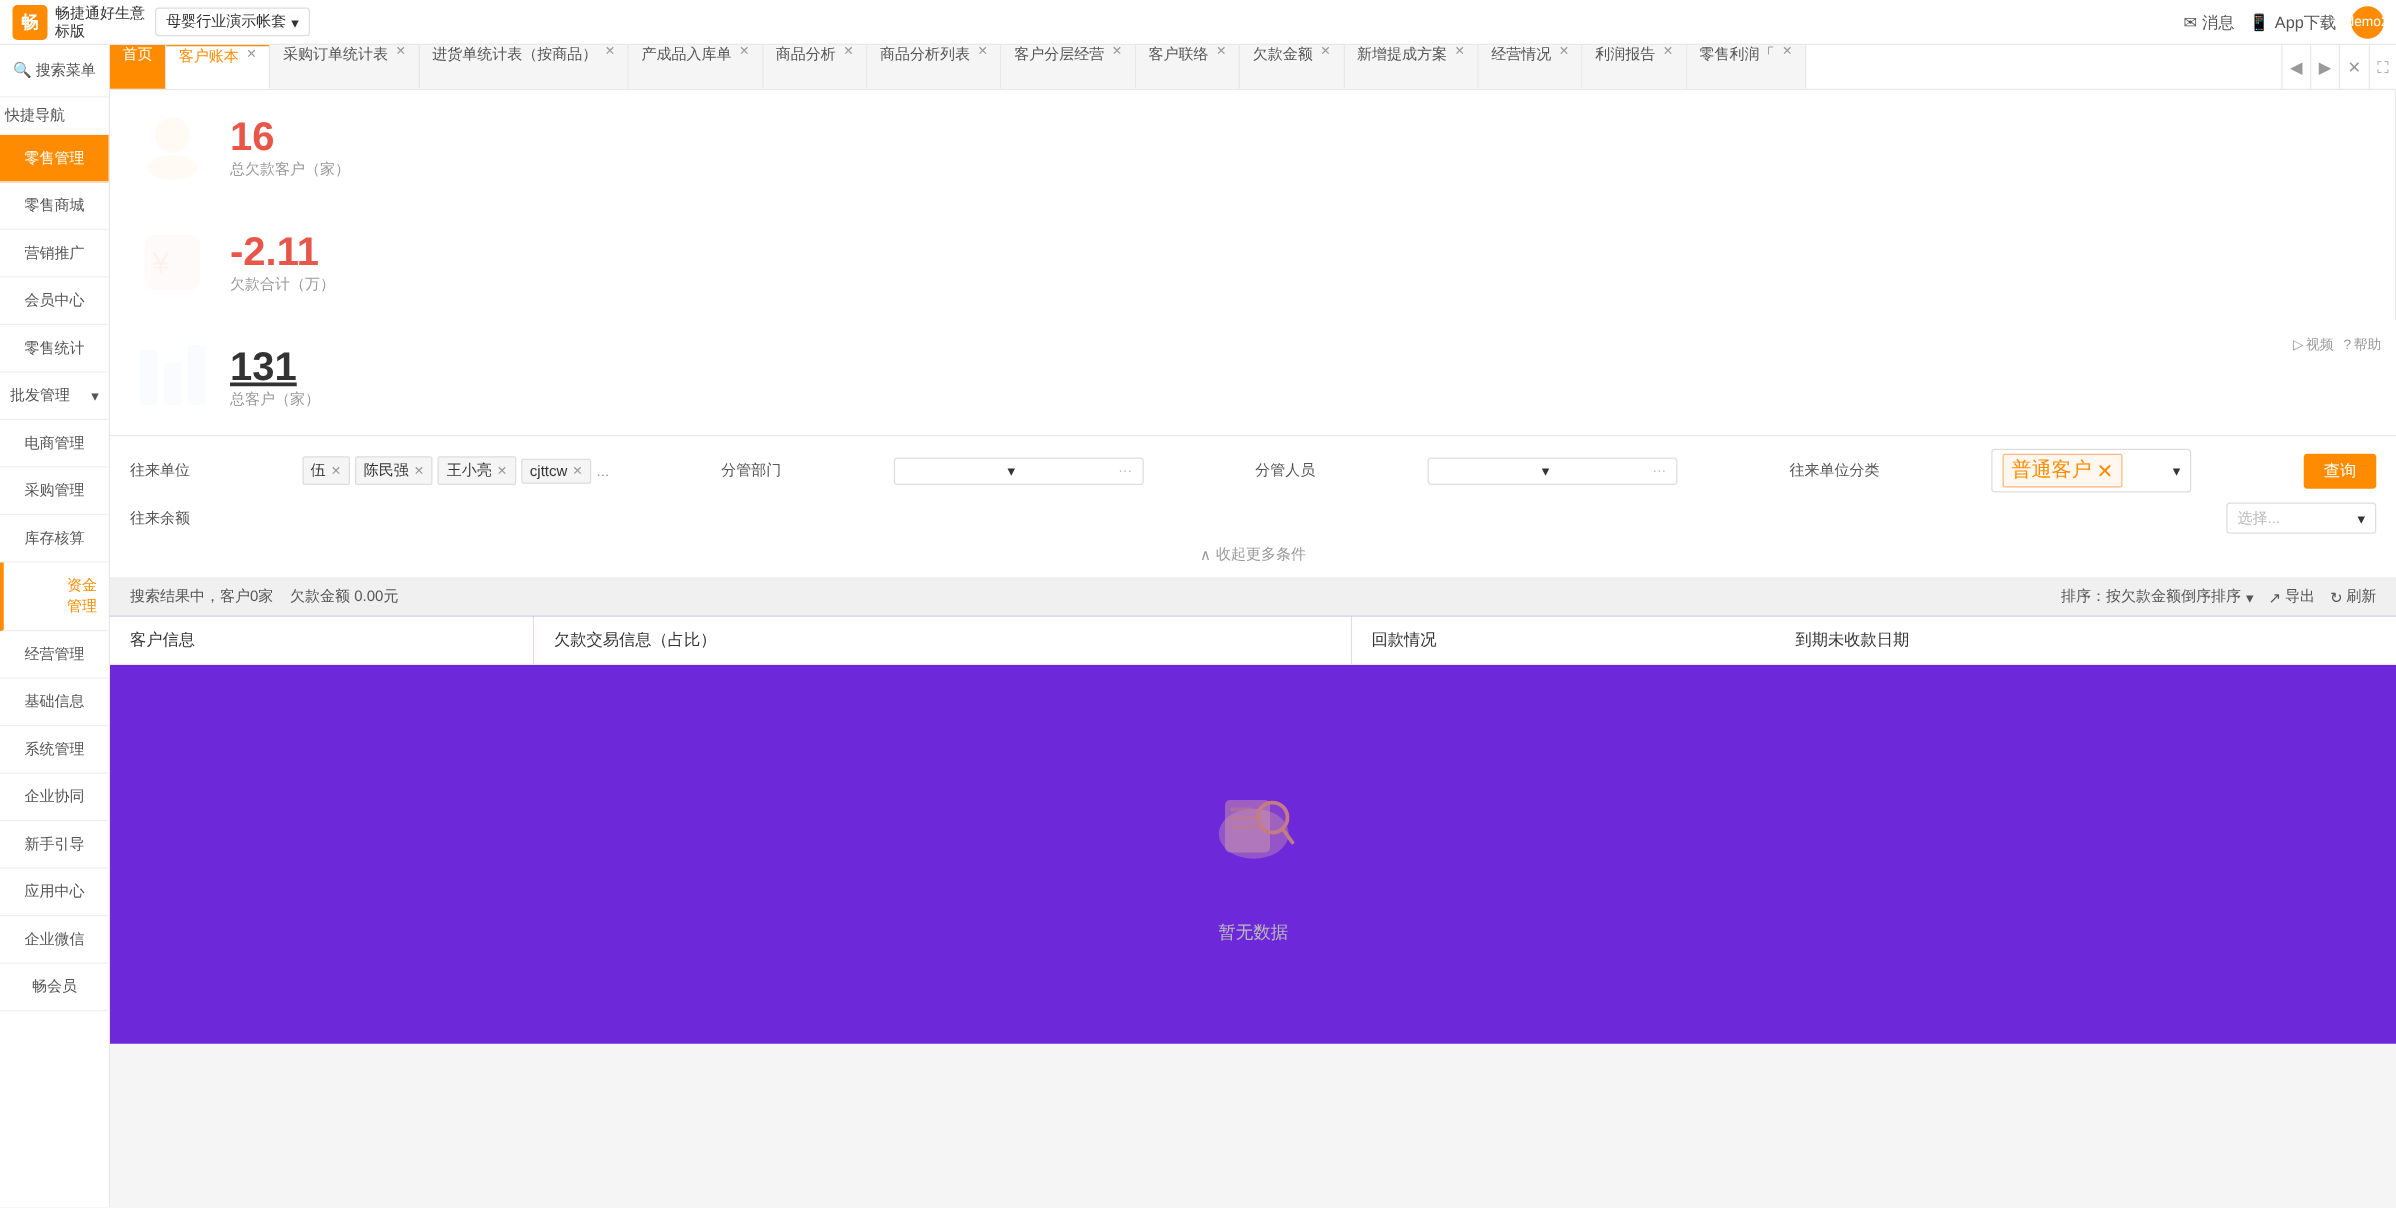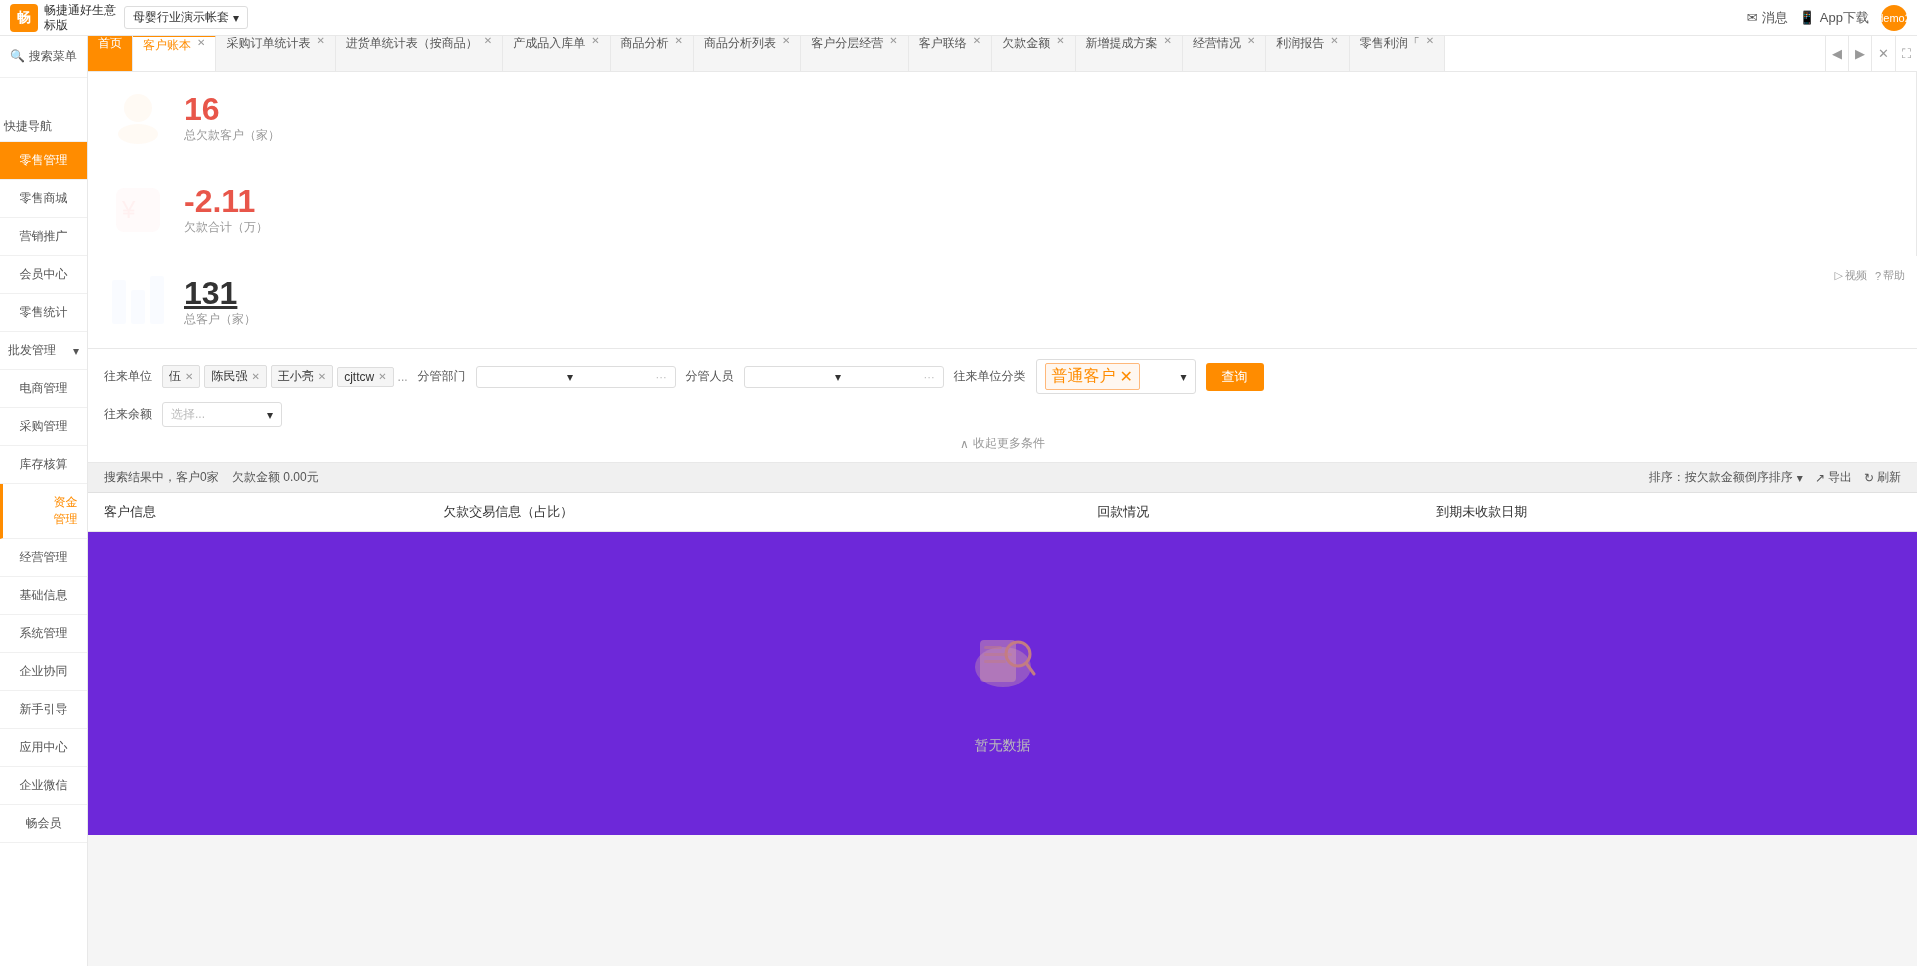--- a/index.html
+++ b/index.html
@@ -16,21 +16,21 @@
     .top-bar-item { display: flex; align-items: center; gap: 4px; font-size: 13px; color: #555; cursor: pointer; }
     .avatar { width: 26px; height: 26px; border-radius: 50%; background: #ff8c00; display: flex; align-items: center; justify-content: center; color: #fff; font-size: 11px; }
 
     
     .main-layout { display: flex; flex: 1; overflow: hidden; }
 
     
     .sidebar { width: 88px; background: #fff; border-right: 1px solid #e8e8e8; display: flex; flex-direction: column; overflow-y: auto; flex-shrink: 0; }
     .sidebar-search { padding: 8px 6px; border-bottom: 1px solid #f0f0f0; }
     .sidebar-search-btn { width: 100%; background: none; border: none; font-size: 12px; color: #555; cursor: pointer; padding: 4px; }
-    .sidebar-nav-btn { width: 100%; background: none; border: none; font-size: 12px; color: #555; cursor: pointer; padding: 6px 4px; border-bottom: 1px solid #f0f0f0; margin-top: 34px; }
+    .sidebar-nav-btn { width: 100%; background: none; border: none; font-size: 12px; color: #555; cursor: pointer; padding: 6px 4px; border-bottom: 1px solid #f0f0f0; }
     .sidebar-item { padding: 10px 4px; text-align: center; font-size: 12px; color: #555; cursor: pointer; border-bottom: 1px solid #f0f0f0; }
     .sidebar-item.active { background: #ff8c00; color: #fff; }
     .sidebar-item.active-outline { color: #ff8c00; border-left: 3px solid #ff8c00; padding-left: 45px; }
     .sidebar-item-with-arrow { display: flex; align-items: center; justify-content: space-between; padding: 10px 8px; font-size: 12px; color: #555; cursor: pointer; border-bottom: 1px solid #f0f0f0; }
 
     
     .content-area { flex: 1; display: flex; flex-direction: column; overflow: hidden; }
 
     
     .tabs-bar { background: #fff; border-bottom: 1px solid #e8e8e8; display: flex; align-items: center; overflow: hidden; flex-shrink: 0; height: 36px; }
@@ -53,21 +53,21 @@
     .stat-info { display: flex; flex-direction: column; }
     .stat-value { font-size: 32px; font-weight: bold; color: #e8564a; line-height: 1.1; }
     .stat-value.negative { color: #e8564a; }
     .stat-value.black { color: #333; text-decoration: underline; }
     .stat-label { font-size: 12px; color: #999; margin-top: 0; }
     .stat-top-right { position: absolute; top: 12px; right: 12px; display: flex; gap: 8px; }
     .stat-help-btn { font-size: 11px; color: #999; cursor: pointer; display: flex; align-items: center; gap: 2px; }
 
     
     .filter-area { background: #fff; padding: 10px 16px; border-bottom: 1px solid #e8e8e8; }
-    .filter-row { display: flex; align-items: center; gap: 10px; margin-bottom: 8px; flex-wrap: wrap; }
+    .filter-row { display: flex; align-items: center; gap: 10px; margin-bottom: 8px; flex-wrap: wrap; justify-content: space-between; }
     .filter-label { font-size: 12px; color: #555; white-space: nowrap; }
     .filter-tags { display: flex; align-items: center; gap: 4px; flex-wrap: wrap; }
     .filter-tag { background: #f5f5f5; border: 1px solid #ddd; border-radius: 2px; padding: 2px 6px; font-size: 12px; display: flex; align-items: center; gap: 4px; }
     .filter-tag .tag-close { color: #999; cursor: pointer; font-size: 10px; }
     .filter-more { color: #999; font-size: 12px; cursor: pointer; }
     .filter-select { border: 1px solid #ddd; border-radius: 3px; padding: 3px 8px; font-size: 12px; min-width: 120px; display: flex; align-items: center; justify-content: space-between; cursor: pointer; gap: 20px; color: #333; }
     .filter-select-wide { min-width: 200px; }
     .filter-select-tag { background: #fff7f0; border: 1px solid #ffb87a; border-radius: 2px; padding: 2px 6px; font-size: 16px; color: #ff8c00; display: flex; align-items: center; gap: 4px; }
     .filter-query-btn { background: #ff8c00; color: #fff; border: none; border-radius: 3px; padding: 5px 16px; font-size: 13px; cursor: pointer; }
     .collapse-row { display: flex; justify-content: center; margin-top: 4px; }

